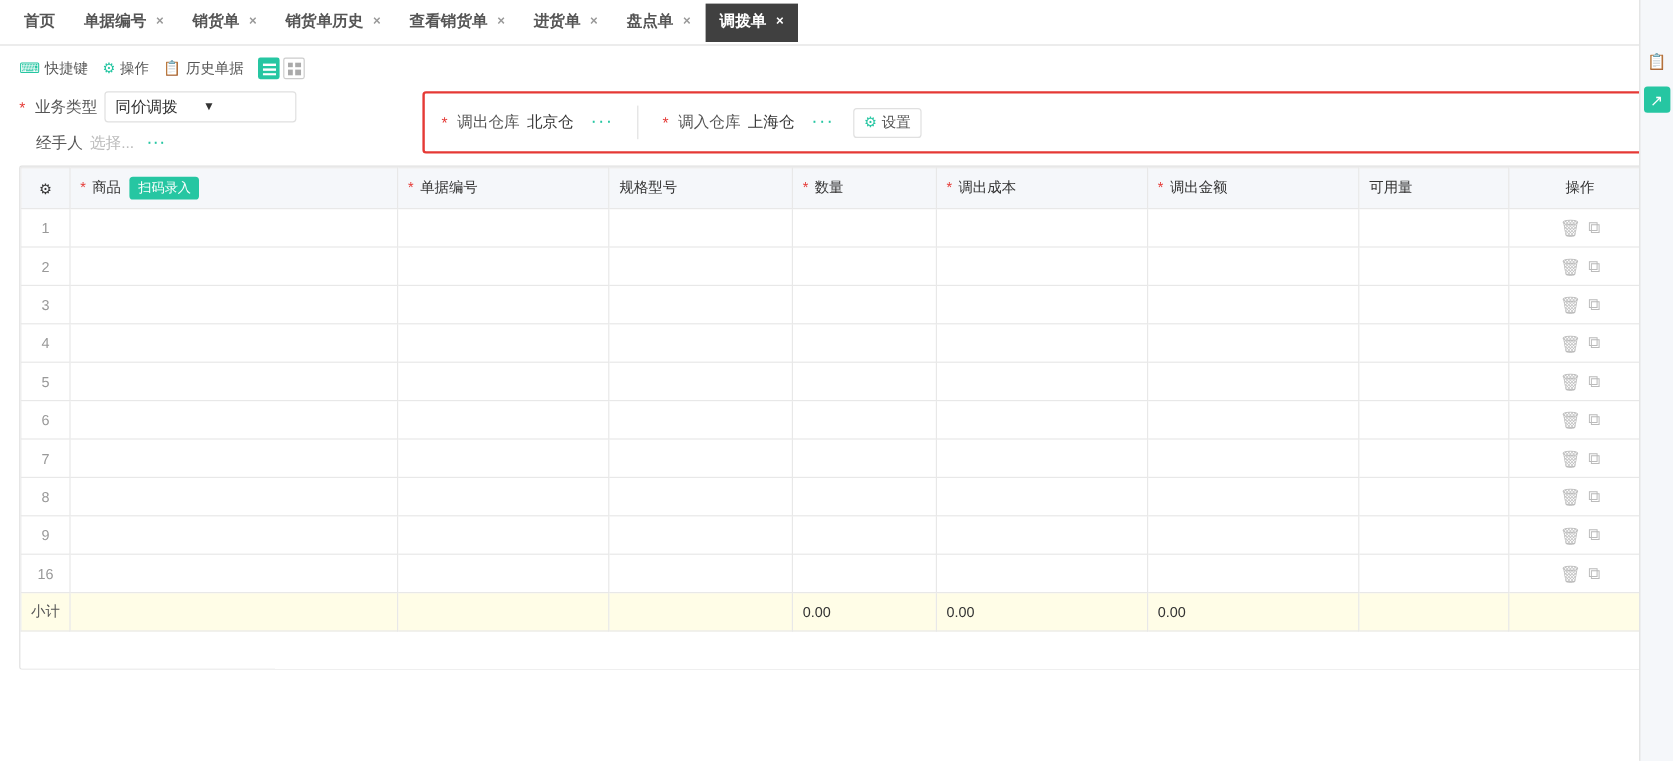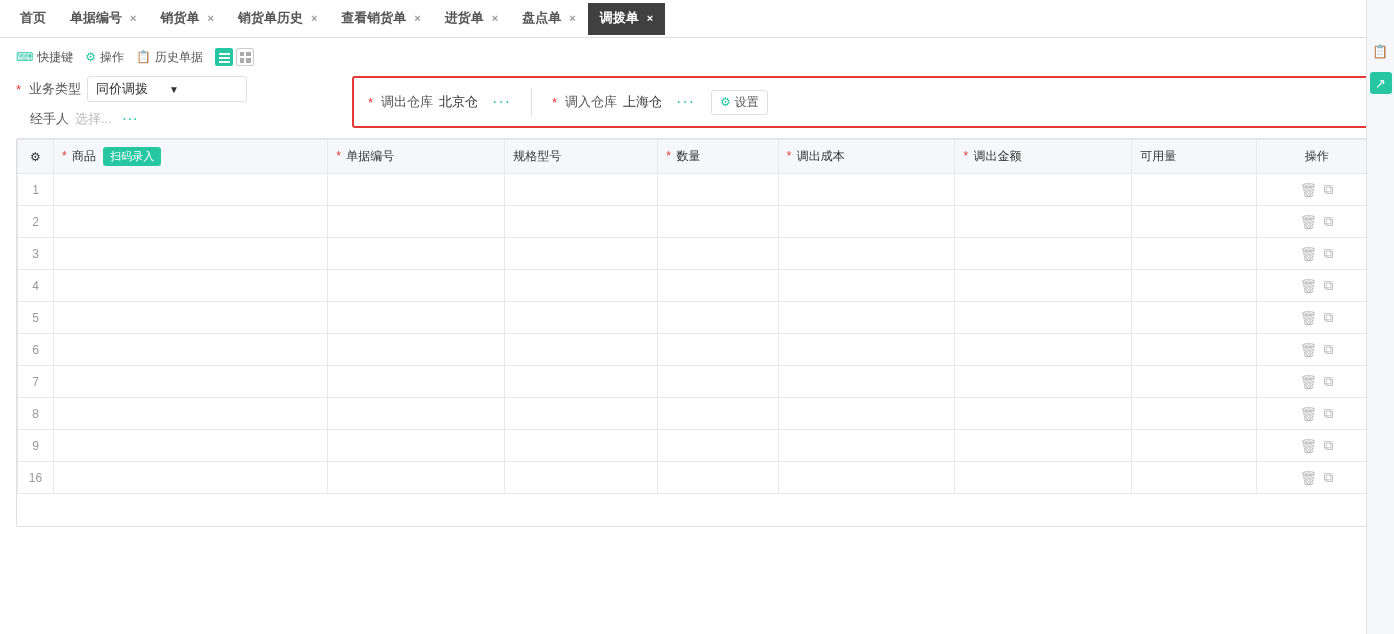--- a/index.html
+++ b/index.html
@@ -487,20 +487,31 @@
       <td></td>
       <td></td>
       <td></td>
       <td>
         <div class="action-icons">
           <span class="action-icon" title="删除">🗑</span>
           <span class="action-icon" title="复制">⧉</span>
         </div>
       </td>
     </tr>
+          <tr class="subtotal-row">
+    <td class="subtotal-label">小计</td>
+    <td></td>
+    <td></td>
+    <td></td>
+    <td class="value-cell">0.00</td>
+    <td class="value-cell">0.00</td>
+    <td class="value-cell">0.00</td>
+    <td></td>
+    <td></td>
+  </tr>
           <tr class="scrollbar-row">
             <td colspan="9"></td>
           </tr>
         </tbody>
     </table>
   </div>
 </div>
 
 <div class="right-sidebar">
   <div class="sidebar-icon">📋</div>

